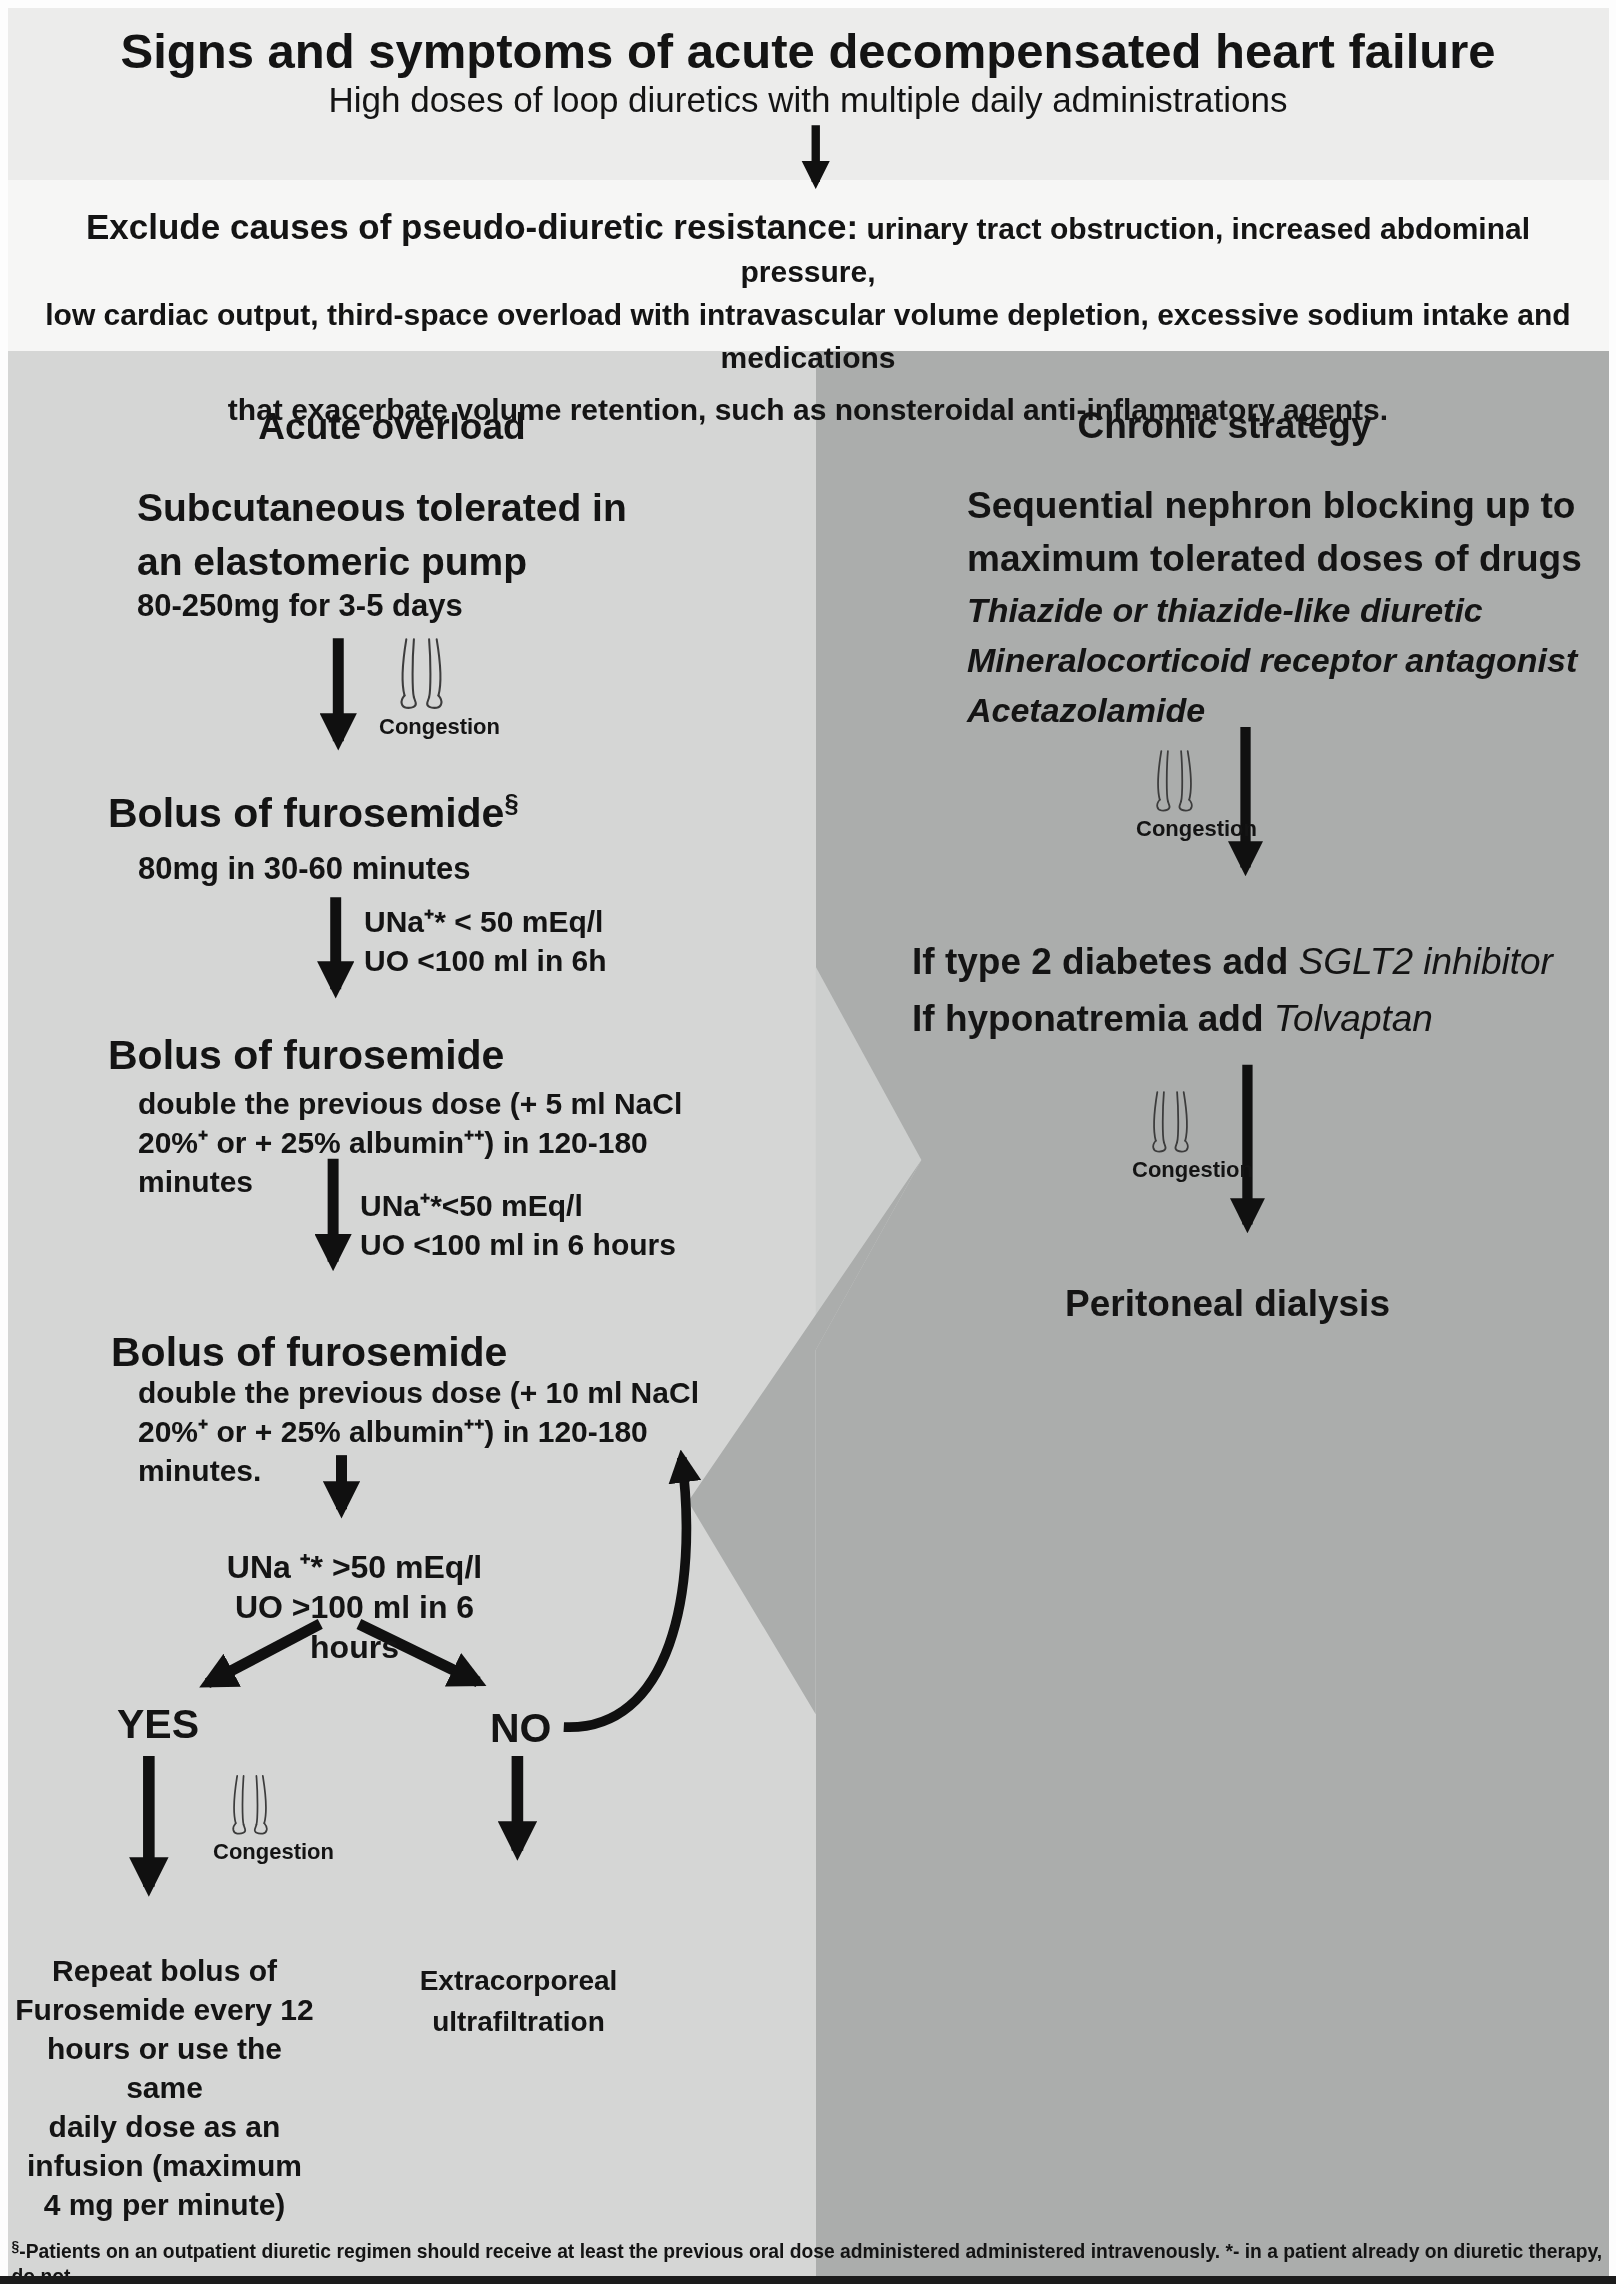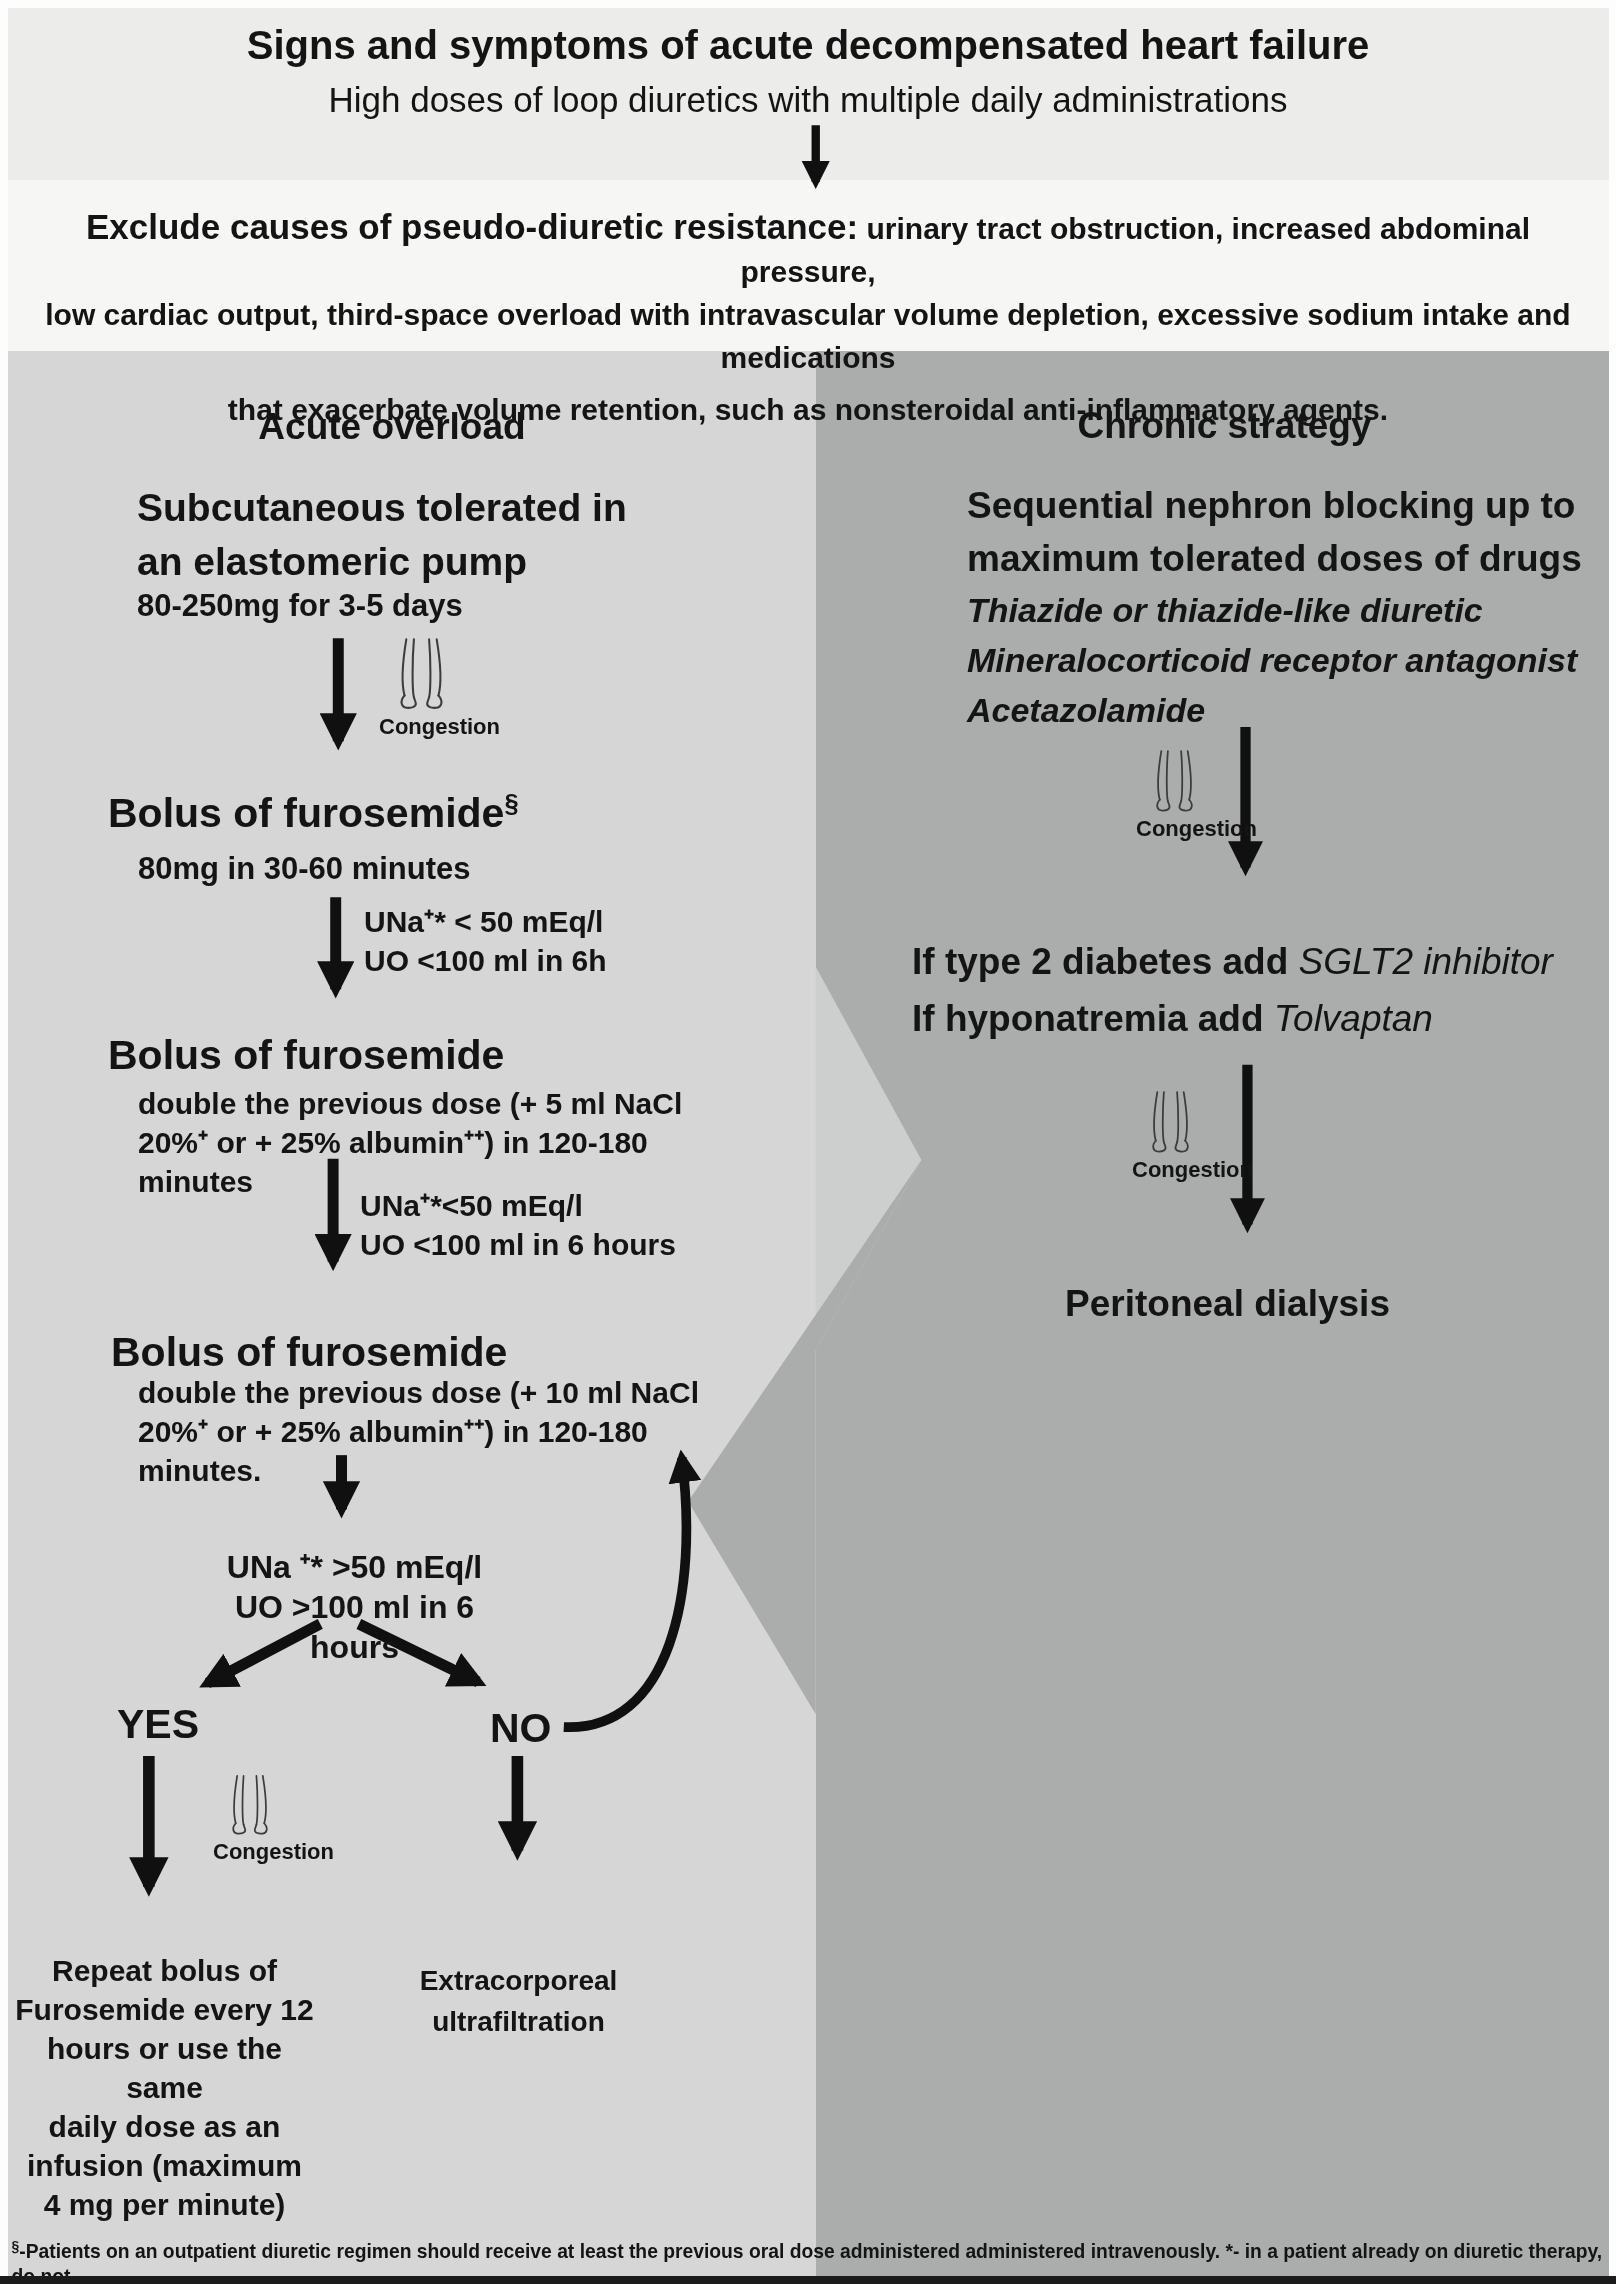--- a/index.html
+++ b/index.html
@@ -12,21 +12,21 @@
   .i{font-style:italic;}
   .pre{white-space:pre-line;}
   
   .top-box{left:7.7px;top:7.7px;width:1601px;height:173px;background:#ececeb;}
   .exclude-box{left:7.7px;top:180px;width:1601px;height:171px;background:#f6f6f5;}
   .left-col{left:7.7px;top:351px;width:808px;height:1925px;background:#d5d6d5;}
   .right-col{left:816px;top:351px;width:793px;height:1925px;background:#abadac;}
   .bottom-edge{left:0;top:2276px;width:1616px;height:7.7px;background:#1b1b1b;}
   svg.layer{left:0;top:0;width:1616px;height:2284px;pointer-events:none;}
   
-  .title{left:0;top:23px;width:1616px;font-size:40px;letter-spacing:0px;}
+  .title{left:0;top:23px;width:1616px;font-size:49px;letter-spacing:0px;}
   .subtitle{left:0;top:80px;width:1616px;font-size:35px;}
   .exclude-text{left:28px;top:205px;width:1560px;line-height:43px;font-size:30px;font-weight:600;}
   .exclude-text .lead{font-size:35px;font-weight:bold;}
   .exclude-line3{margin-top:9px;}
   .acute-heading{left:0;top:406px;width:784px;font-size:37px;}
   .chronic-heading{left:838px;top:405px;width:773px;font-size:37px;}
   .sc-pump{left:137px;top:481px;width:580px;font-size:39px;line-height:54px;font-weight:bold;}
   .sc-dose{left:137px;top:588px;font-size:31px;}
   .bolus-title{font-size:41px;font-weight:bold;}
   .bolus-title sup{font-size:0.62em;}

